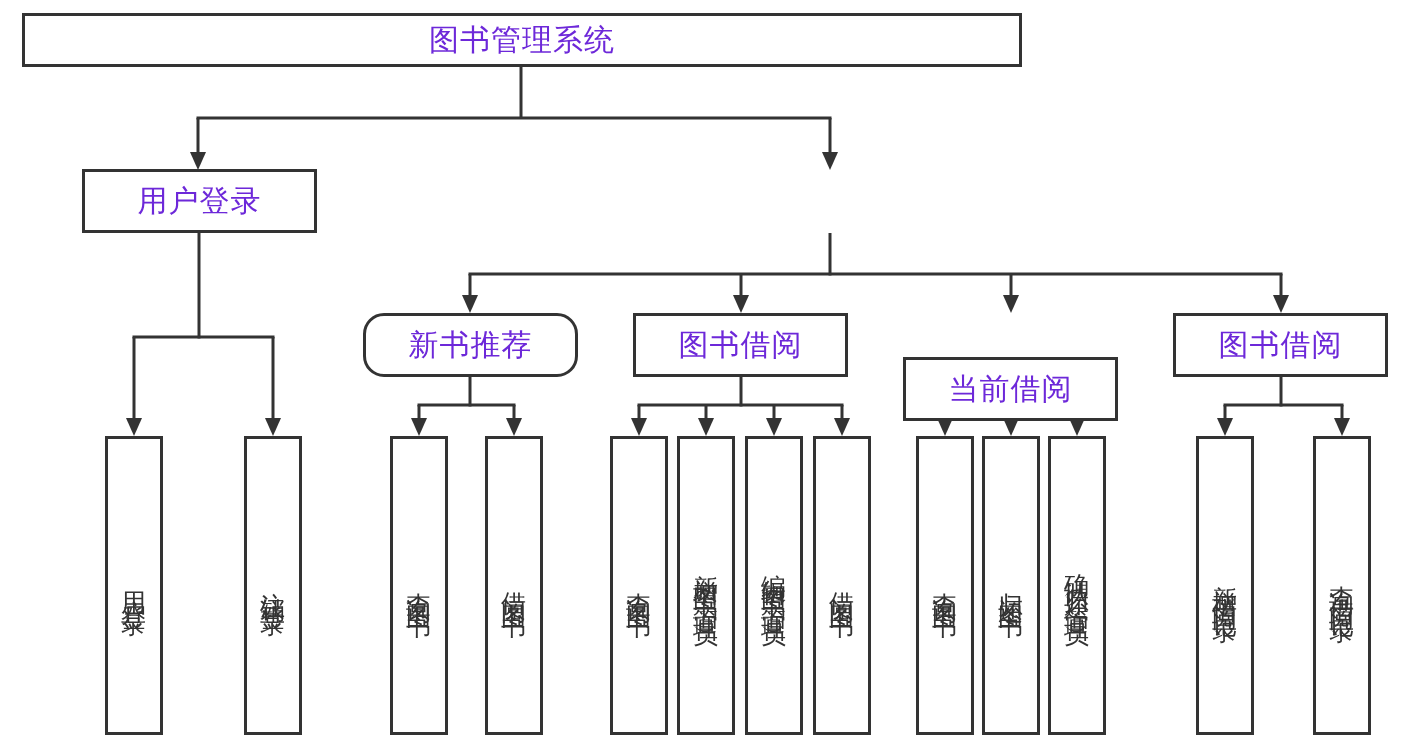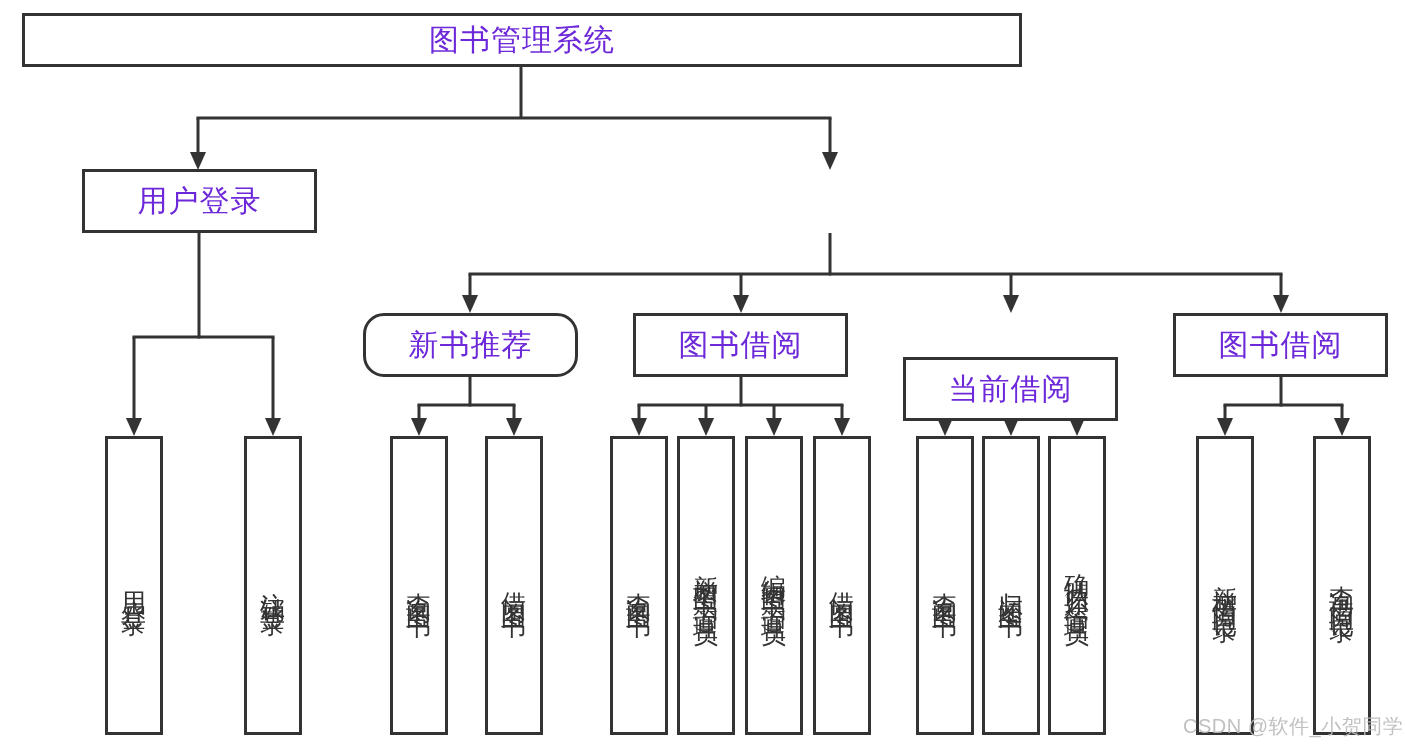--- a/index.html
+++ b/index.html
@@ -167,15 +167,14 @@
   <div class="leaf" style="left:745px;">编辑图书（管理员）</div>
   <div class="leaf" style="left:813px;">借阅图书</div>
 
   <div class="leaf" style="left:916px;">查询图书</div>
   <div class="leaf" style="left:982px;">归还图书</div>
   <div class="leaf" style="left:1048px;">确认归还（管理员）</div>
 
   <div class="leaf" style="left:1196px;">新增借阅记录</div>
   <div class="leaf" style="left:1313px;">查询借阅记录</div>
 
-  <div class="watermark">CSDN @软件_小贺同学</div>
 
 </div>
 
 </body></html>

